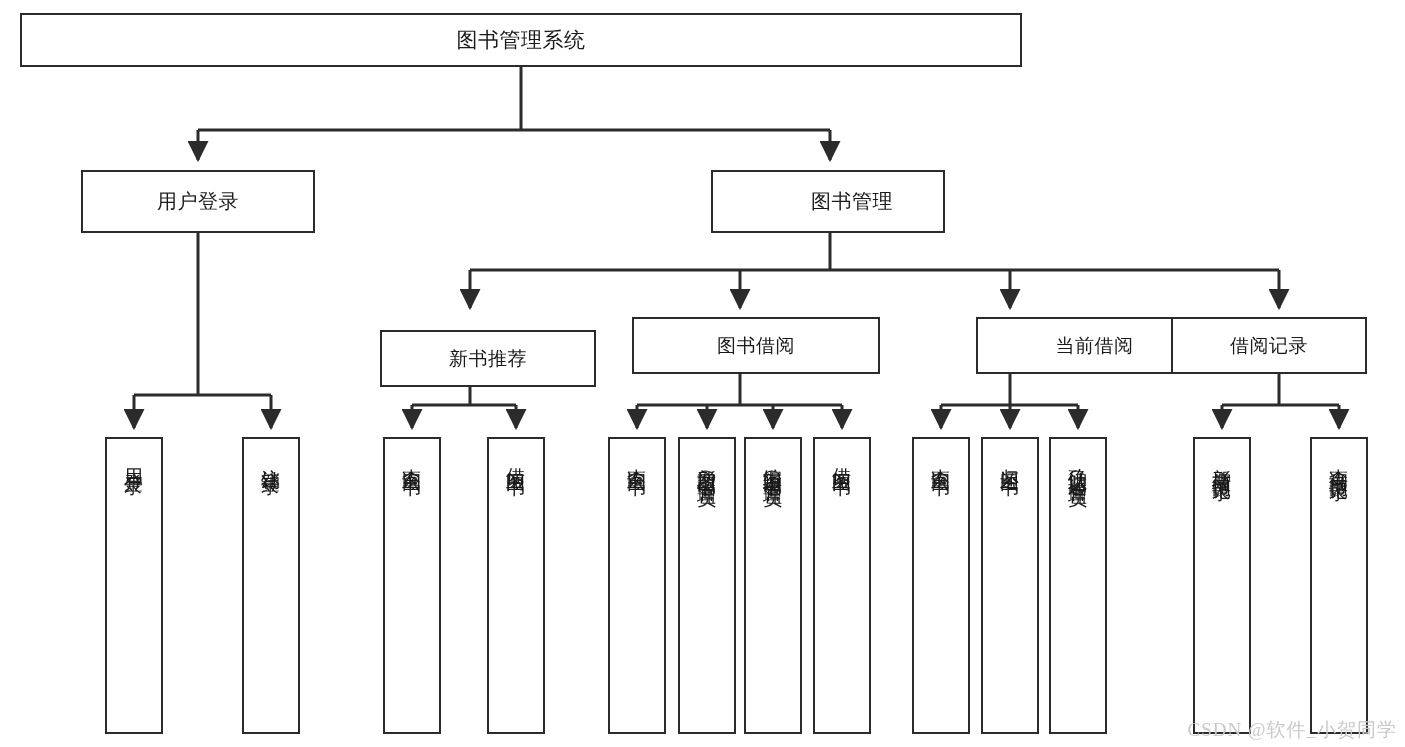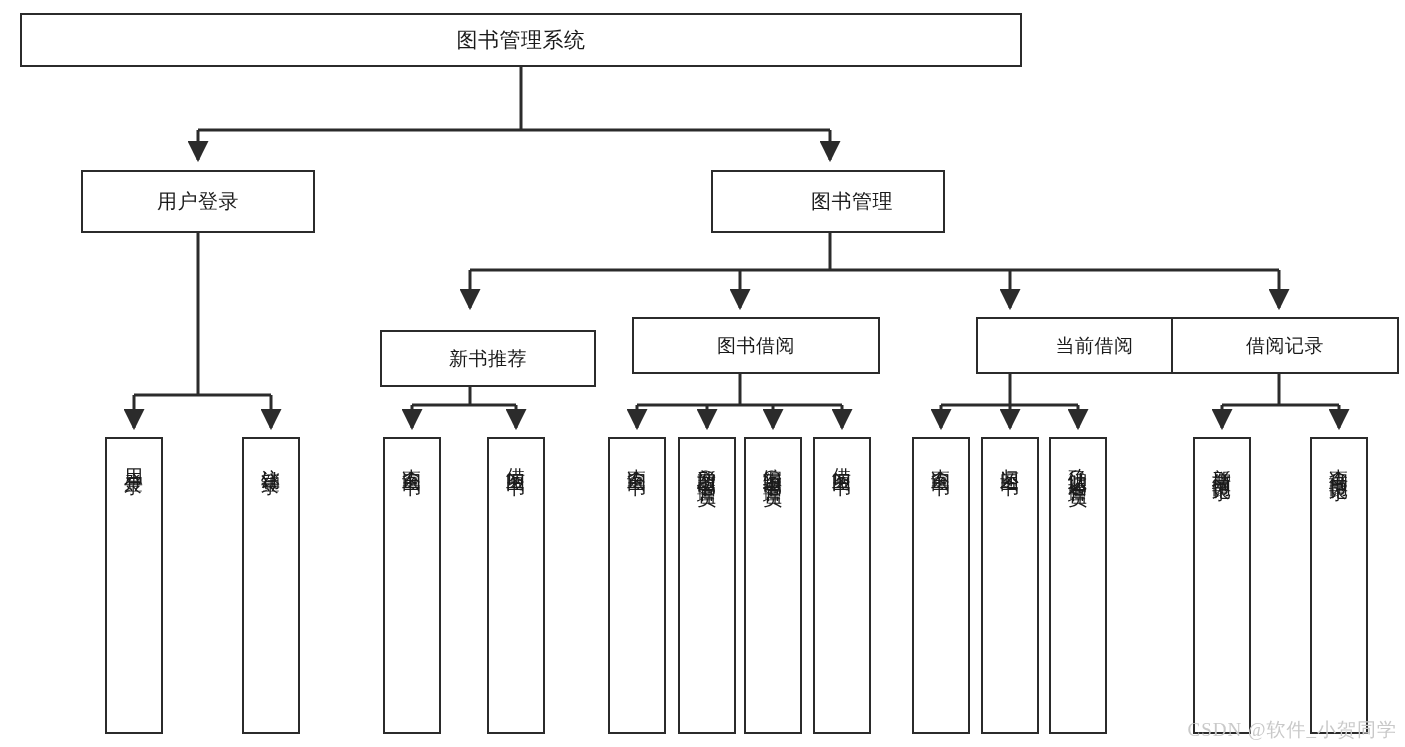--- a/index.html
+++ b/index.html
@@ -145,21 +145,21 @@
 
   <div class="node level3" style="left:362px; top:330px; width:216px; height:57px;margin-left:18px;">
     <span class="label">新书推荐</span>
   </div>
   <div class="node level3" style="left:632px; top:317px; width:248px; height:57px;">
     <span class="label">图书借阅</span>
   </div>
   <div class="node level3" style="left:928px; top:317px; width:237px; height:57px;margin-left:48px;">
     <span class="label">当前借阅</span>
   </div>
-  <div class="node level3" style="left:1171px; top:317px; width:228px; height:57px;">
+  <div class="node level3" style="left:1171px; top:317px; width:196px; height:57px;">
     <span class="label">借阅记录</span>
   </div>
 
   <div class="node leaf" style="left:105px; top:437px; width:58px; height:297px;">
     <span class="label">用户登录</span>
   </div>
   <div class="node leaf" style="left:242px; top:437px; width:58px; height:297px;">
     <span class="label">注销登录</span>
   </div>
 

